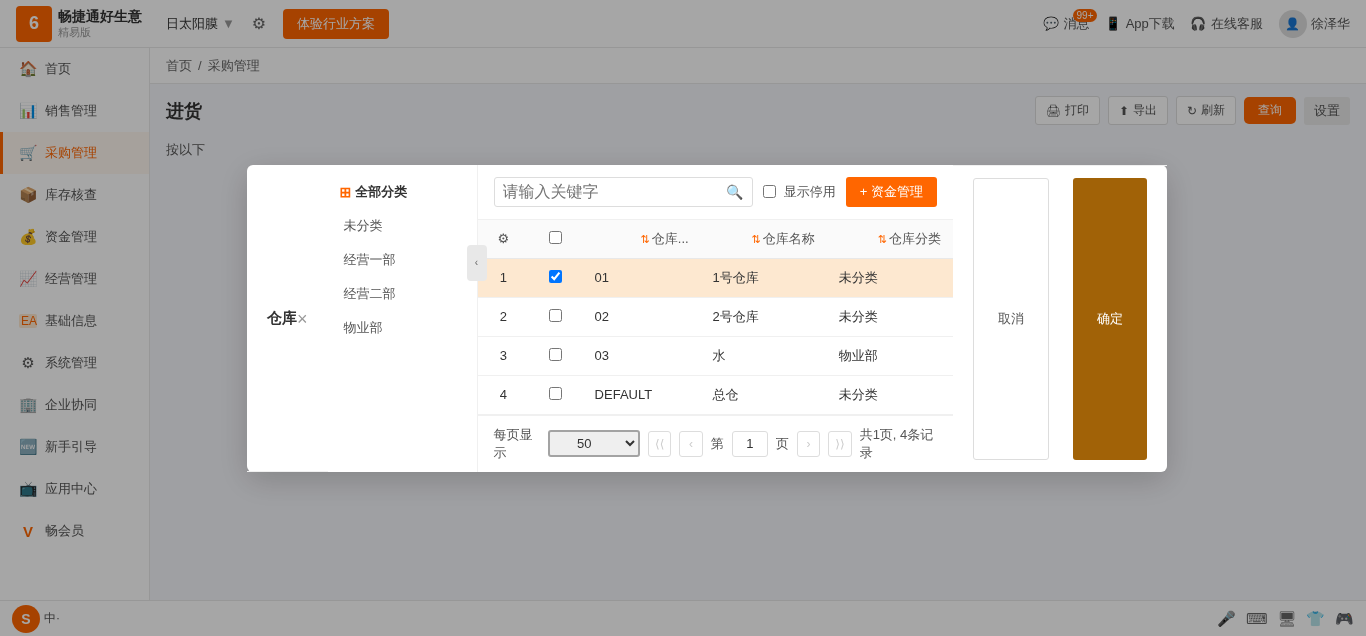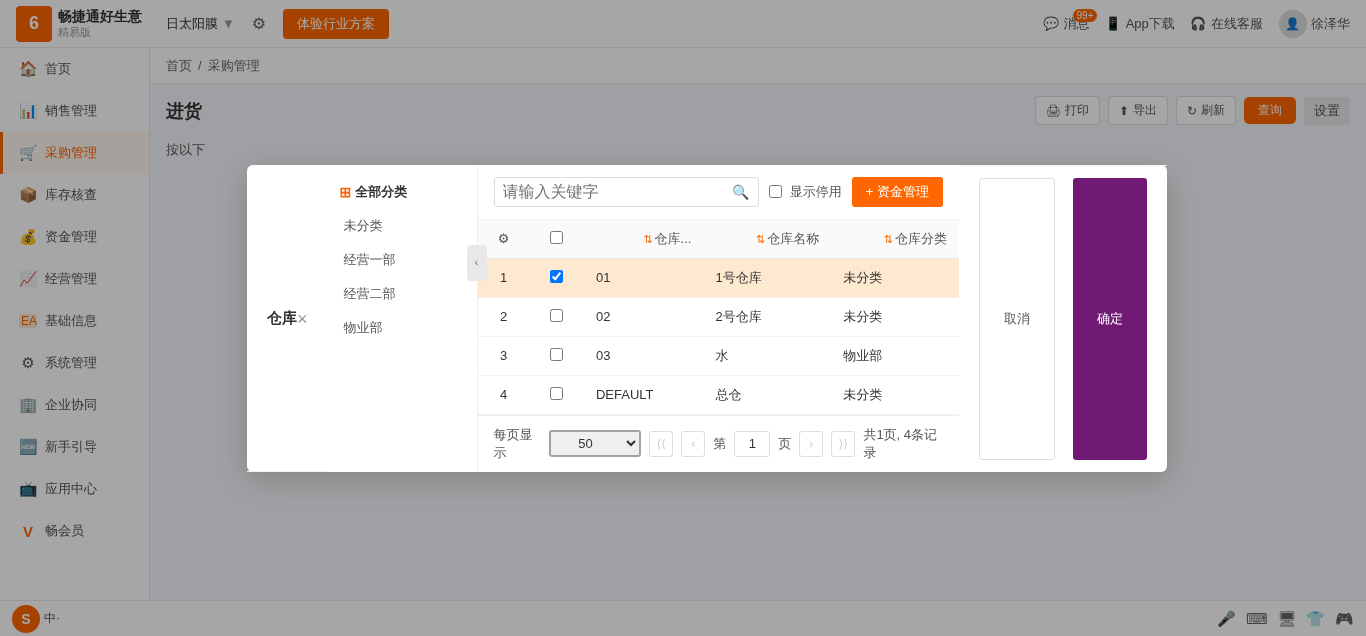--- a/index.html
+++ b/index.html
@@ -420,34 +420,34 @@
       text-align: center;
       font-size: 13px;
       color: #333;
     }
 
     
     .dialog-footer {
       padding: 12px 20px;
       display: flex;
       justify-content: flex-end;
-      gap: 18px;
+      gap: 24px;
       border-top: 1px solid #f0f0f0;
     }
     .btn-cancel {
       border: 1px solid #ddd;
       background: #fff;
       color: #555;
       border-radius: 3px;
       padding: 7px 24px;
       cursor: pointer;
       font-size: 13px;
     }
     .btn-confirm {
-      background: #701a75;
+      background: #a16207;
       color: #fff;
       border: none;
       border-radius: 3px;
       padding: 7px 24px;
       cursor: pointer;
       font-size: 13px;
     }
 
     
     .bottombar {

